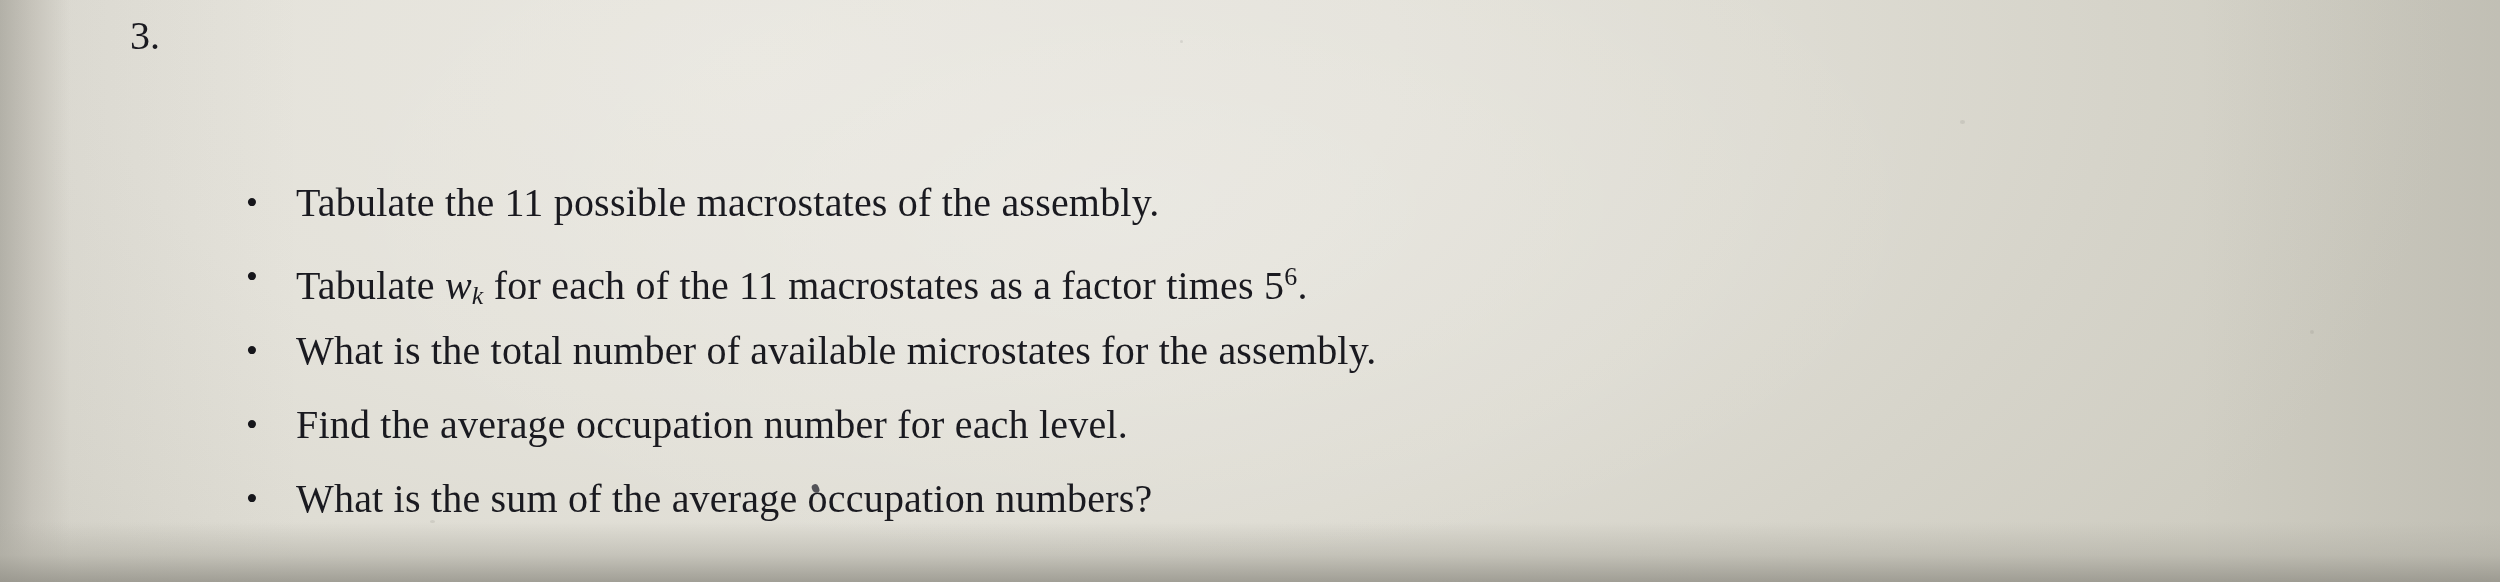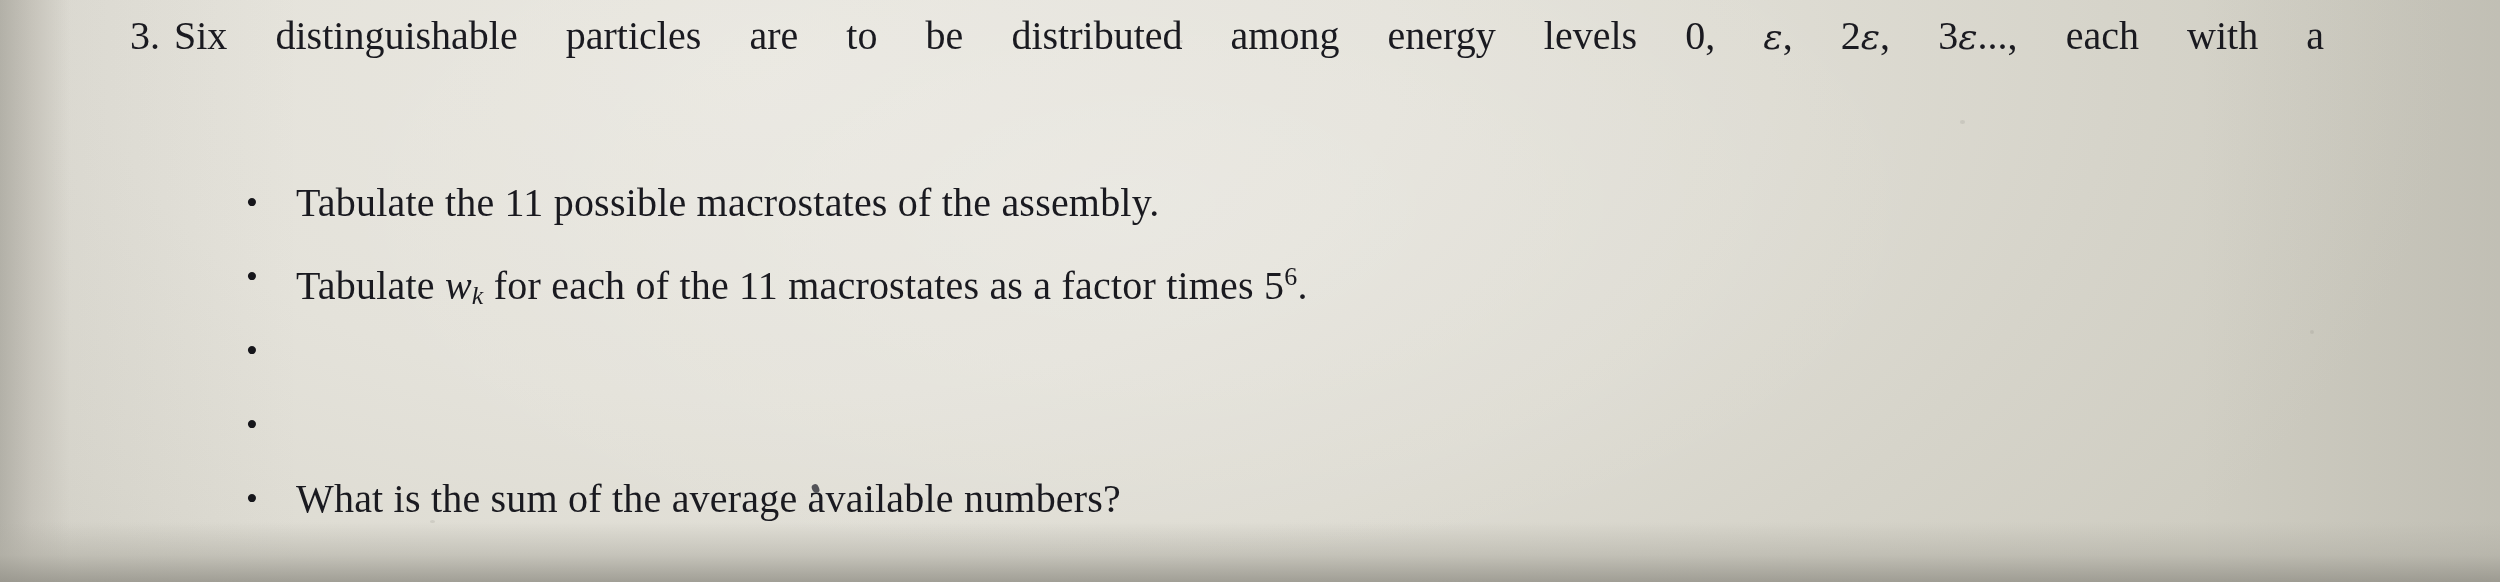--- a/index.html
+++ b/index.html
@@ -166,48 +166,49 @@
 
 <div id="page">
   <div class="vignette"></div>
 
   <div class="content">
 
     <div class="problem">
       <div class="problem-row">
         <span class="problem-number">3.</span>
         <div class="problem-body">
-          <div class="line1"><span>Six distinguishable particles are to be distributed among energy levels 0, </span><span class="greek">ε</span><span>, 2</span><span class="greek">ε</span><span>, 3</span><span class="greek">ε</span><span>..., each with a</span></div>
         </div>
       </div>
     </div>
 
     <div class="bullets">
 
       <div class="bullet-item">
         <span class="bullet-dot">•</span>
         <span class="bullet-text">Tabulate the 11 possible macrostates of the assembly.</span>
       </div>
 
       <div class="bullet-item">
         <span class="bullet-dot">•</span>
         <span class="bullet-text"><span>Tabulate </span><span class="mathit">w</span><span class="sub">k</span><span> for each of the 11 macrostates as a factor times 5</span><span class="sup">6</span><span>.</span></span>
       </div>
 
       <div class="bullet-item">
         <span class="bullet-dot">•</span>
-      </div>
-
-      <div class="bullet-item">
-        <span class="bullet-dot">•</span>
-      </div>
-
-      <div class="bullet-item">
-        <span class="bullet-dot">•</span>
-        <span class="bullet-text">What is the sum of the average available numbers?</span>
+        <span class="bullet-text">What is the total number of available microstates for the assembly.</span>
+      </div>
+
+      <div class="bullet-item">
+        <span class="bullet-dot">•</span>
+        <span class="bullet-text">Find the average occupation number for each level.</span>
+      </div>
+
+      <div class="bullet-item">
+        <span class="bullet-dot">•</span>
+        <span class="bullet-text">What is the sum of the average occupation numbers?</span>
       </div>
 
     </div>
 
     <div class="stray-mark"></div>
 
     <div class="speckle" style="left:1960px; top:120px; width:5px; height:4px;"></div>
     <div class="speckle" style="left:2310px; top:330px; width:4px; height:4px;"></div>
     <div class="speckle" style="left:430px;  top:520px; width:5px; height:3px;"></div>
     <div class="speckle" style="left:1180px; top:40px;  width:3px; height:3px;"></div>

